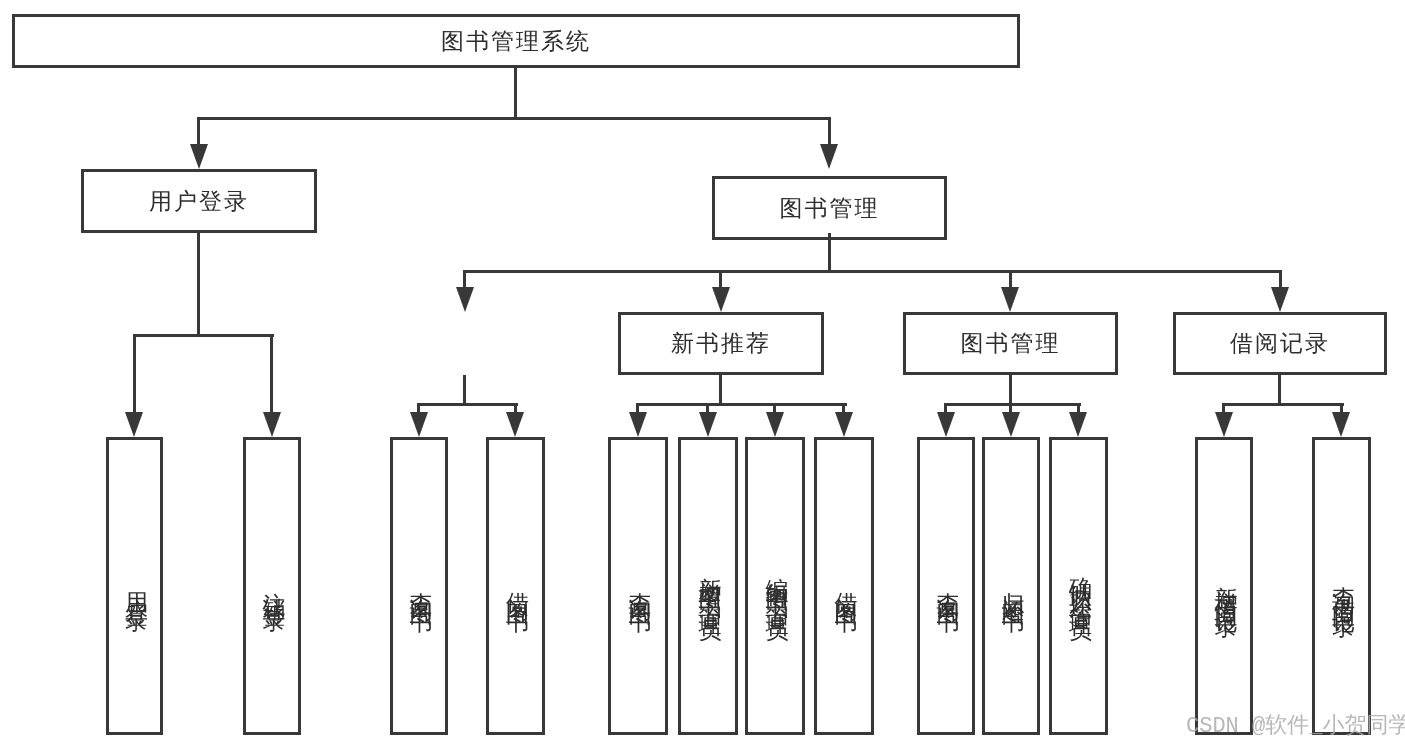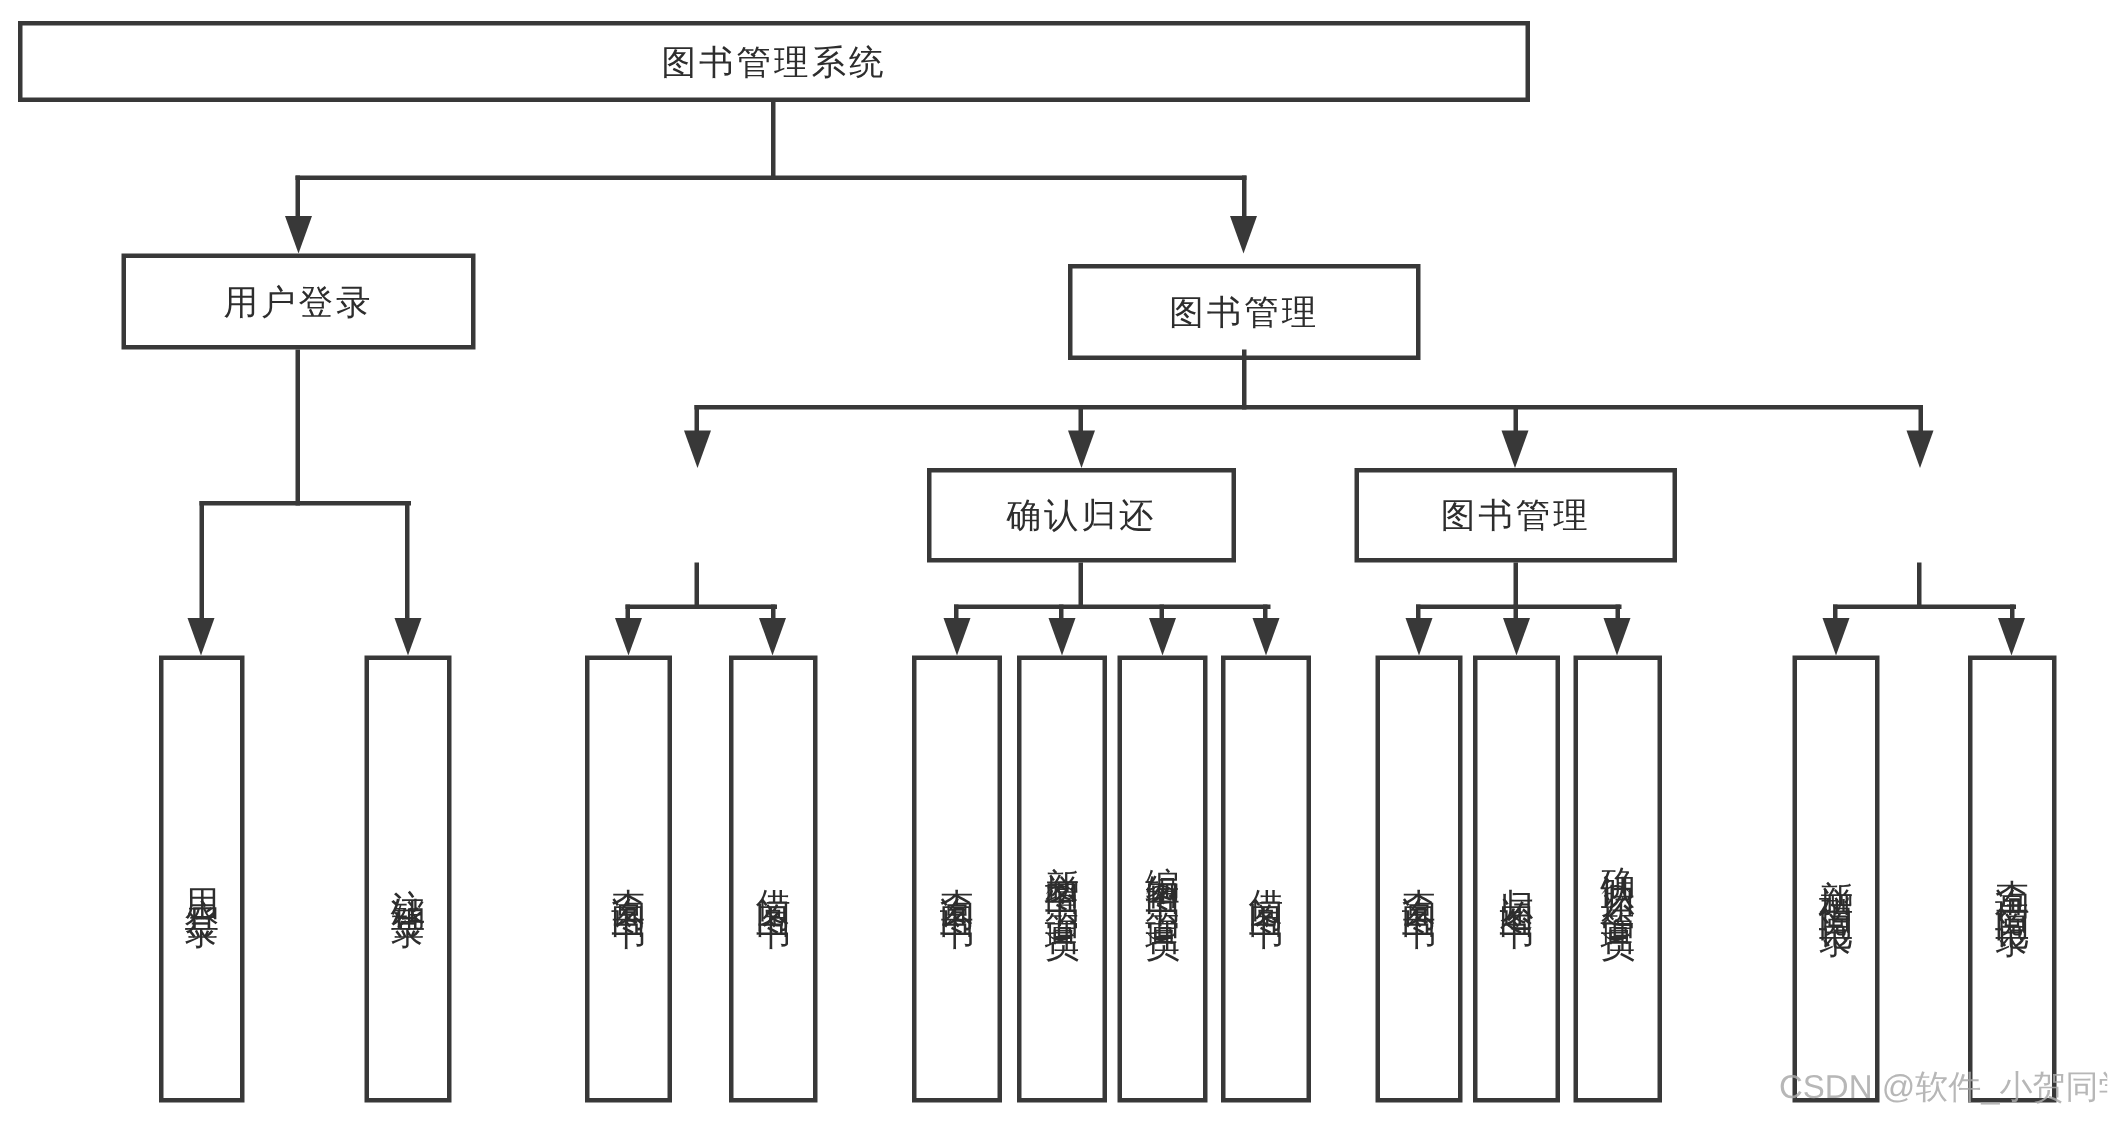--- a/index.html
+++ b/index.html
@@ -6,21 +6,21 @@
     --line:#383838;
     --text:#2d2d2d;
     --background:#ffffff;
     --watermark:#ababab;
   }
   html,body{margin:0;padding:0;background:var(--background);}
   #canvas{
     position:relative;
     width:1405px;height:747px;
     background:var(--background);
-    font-family:Liberation Sans, sans-serif;
+    font-family:Liberation Mono, monospace;
     overflow:hidden;
   }
   .box{
     position:absolute;
     border:3px solid var(--line);
     background:var(--background);
     box-sizing:border-box;
     display:flex;align-items:center;justify-content:center;
   }
   .lbl{
@@ -80,24 +80,27 @@
   <div class="vline" style="left:463px;top:270px;height:22px"></div>
   <div class="arrow" style="left:456px;top:287px"></div>
   <div class="vline" style="left:719px;top:270px;height:22px"></div>
   <div class="arrow" style="left:712px;top:287px"></div>
   <div class="vline" style="left:1009px;top:270px;height:22px"></div>
   <div class="arrow" style="left:1001px;top:287px"></div>
   <div class="vline" style="left:1279px;top:270px;height:22px"></div>
   <div class="arrow" style="left:1271px;top:287px"></div>
 
   <div class="box" style="left:618px;top:312px;width:206px;height:63px">
-    <span class="lbl">确认归还</span>
+    <span class="lbl">新书推荐</span>
   </div>
   <div class="box" style="left:903px;top:312px;width:215px;height:63px">
     <span class="lbl">图书管理</span>
+  </div>
+  <div class="box" style="left:1173px;top:312px;width:214px;height:63px">
+    <span class="lbl">借阅记录</span>
   </div>
 
   <div class="vline" style="left:463px;top:375px;height:31px"></div>
   <div class="hline" style="left:417px;top:403px;width:101px"></div>
   <div class="vline" style="left:417px;top:403px;height:12px"></div>
   <div class="arrow" style="left:410px;top:412px"></div>
   <div class="vline" style="left:514px;top:403px;height:12px"></div>
   <div class="arrow" style="left:506px;top:412px"></div>
 
   <div class="vline" style="left:719px;top:375px;height:31px"></div>

